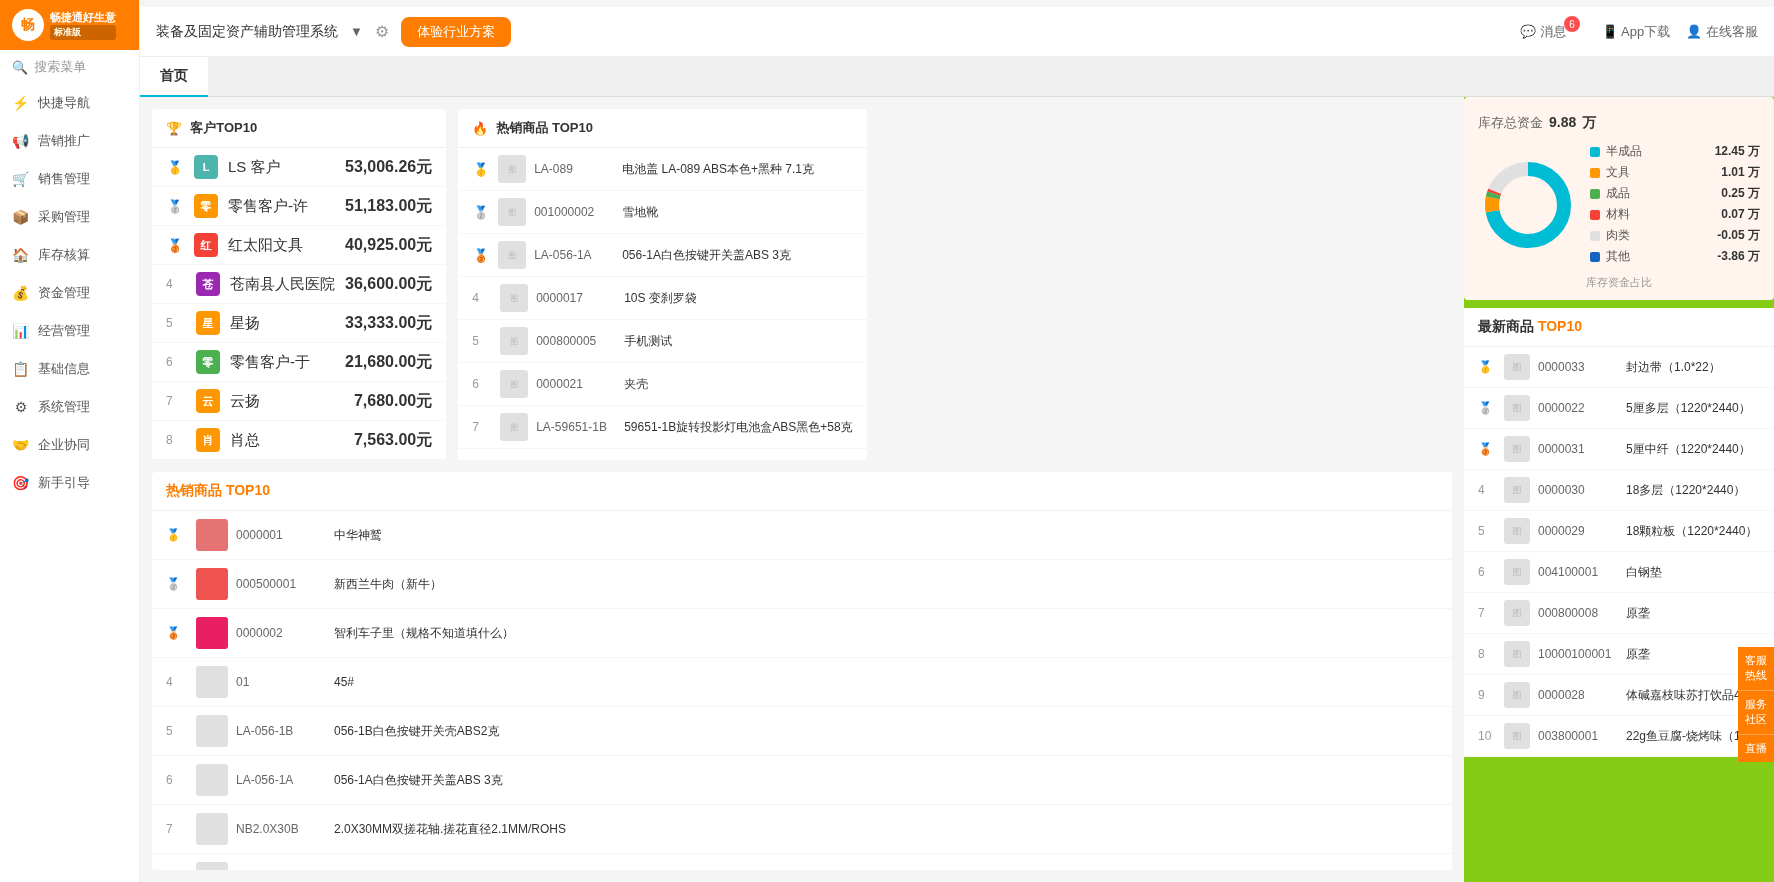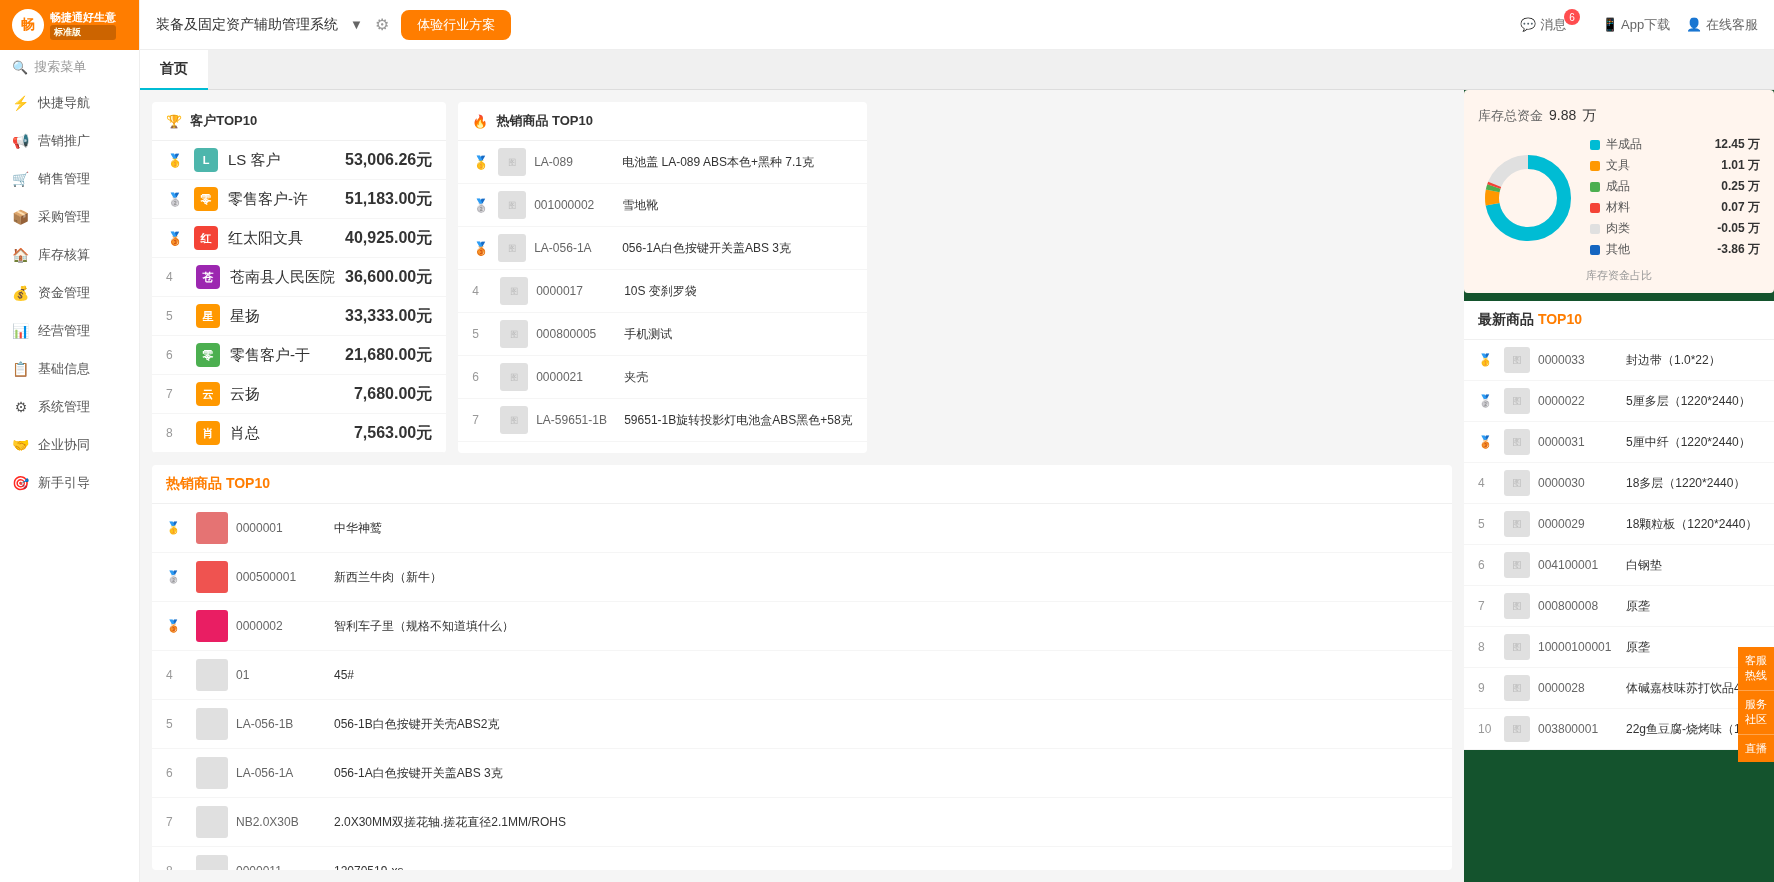--- a/index.html
+++ b/index.html
@@ -68,20 +68,21 @@
       overflow: hidden;
     }
     .topbar {
       height: 50px;
       background: #fff;
       display: flex;
       align-items: center;
       padding: 0 16px;
       gap: 12px;
       border-bottom: 1px solid #eee;
+      margin-top: 7px;
     }
     .topbar-title {
       font-size: 14px;
       color: #333;
     }
     .topbar-dropdown {
       display: flex;
       align-items: center;
       gap: 4px;
       cursor: pointer;
@@ -262,25 +263,25 @@
     .hot-code { color: #666; font-size: 12px; min-width: 90px; }
     .hot-name { flex: 1; color: #333; font-size: 12px; }
 
     
     .right-sidebar {
       width: 310px;
       flex-shrink: 0;
       display: flex;
       flex-direction: column;
       overflow-y: auto;
-      background: #14532d;
+      background: #84cc16;
       gap: 0;
     }
     .inventory-total-label { color: #666; font-size: 13px; }
-    .inventory-total-val { color: #333; font-size: 22px; font-weight: normal; }
+    .inventory-total-val { color: #333; font-size: 22px; font-weight: bold; }
     .inventory-total-val span { color: #333; font-size: 14px; }
     .donut-chart-area {
       display: flex;
       align-items: center;
       gap: 12px;
       margin-top: 10px;
       justify-content: center;
     }
     .donut-svg { width: 100px; height: 100px; }
     .legend { flex: 1; }

